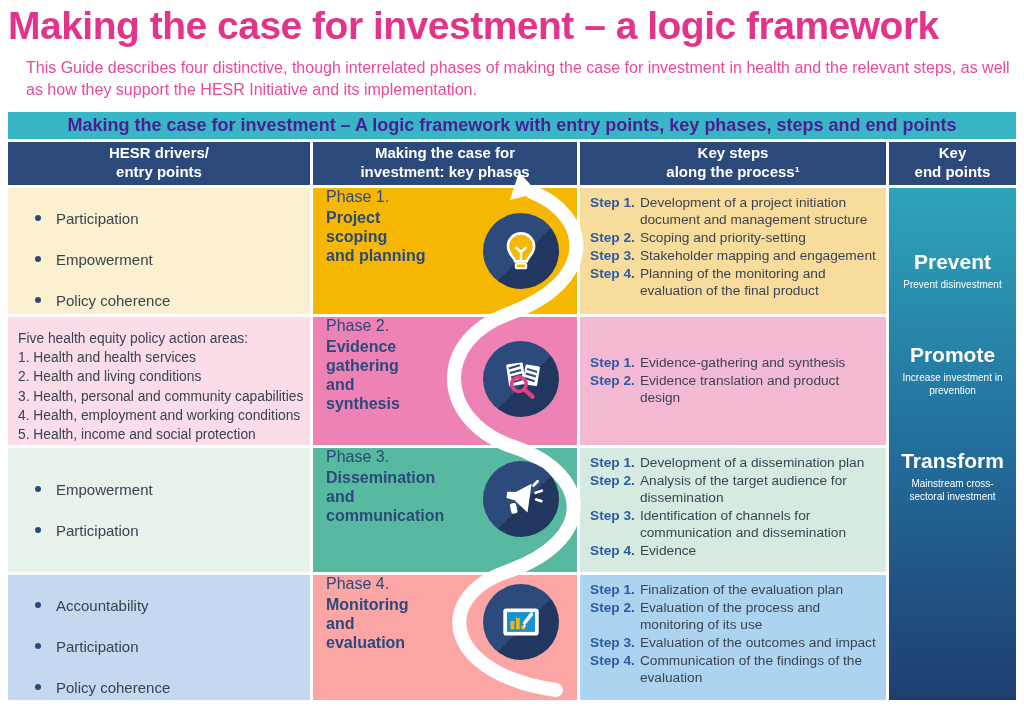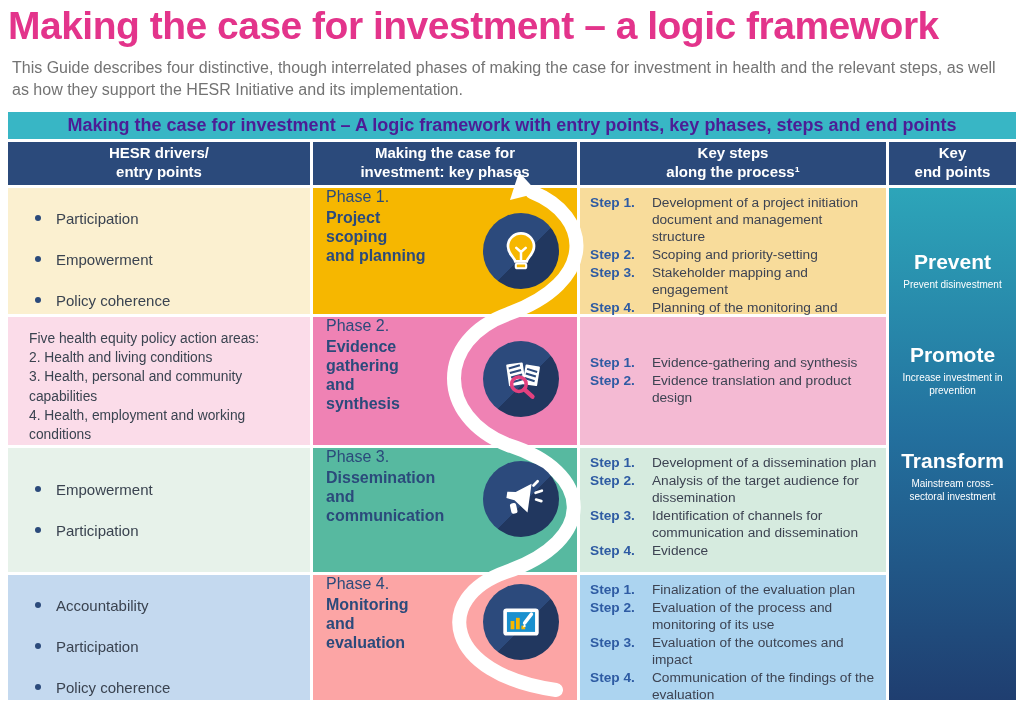--- a/index.html
+++ b/index.html
@@ -1,45 +1,45 @@
 <!DOCTYPE html>
 <html><head>
 <meta charset="utf-8">
 <style>
   html,body{margin:0;padding:0;background:#ffffff;}
   body{width:1024px;height:706px;overflow:hidden;font-family:"Liberation Sans","DejaVu Sans",sans-serif;}
   .page{padding:4px 8px 0 8px;width:1008px;}
   .title{margin:2px 0 10px 0;font-size:39px;line-height:1.05;font-weight:bold;color:#e3348b;letter-spacing:-0.5px;}
-  .intro{margin:0 0 10px 4px;font-size:16px;line-height:1.4;color:#737373;max-width:1005px;}
+  .intro{margin:0 0 10px 18px;font-size:16px;line-height:1.4;color:#ec4899;max-width:1005px;}
   .banner{height:27px;background:#38b6c5;color:#4c1d95;font-weight:bold;font-size:18px;display:flex;align-items:center;justify-content:center;margin-bottom:3px;}
   .grid{position:relative;display:grid;grid-template-columns:302px 264px 306px 127px;grid-template-rows:43px 126px 128px 124px 125px;gap:3px;background:#ffffff;width:1008px;}
   .hdr{background:#2b4a7b;color:#ffffff;font-weight:bold;font-size:15px;line-height:1.25;display:flex;align-items:center;justify-content:center;text-align:center;}
   .pre{white-space:pre-line;}
   .cell{position:relative;box-sizing:border-box;}
   
   .entry{display:flex;flex-direction:column;color:#3a4350;}
   .entry.bullets{padding:22px 8px 8px 27px;gap:24px;font-size:15px;}
   .entry.bullets.centered{justify-content:center;padding-top:8px;}
   .bullet-item{display:flex;align-items:center;}
   .bullet{width:6px;height:6px;border-radius:50%;background:#2b4a7b;margin-right:15px;flex-shrink:0;}
-  .entry.listy{padding:12px 6px 8px 21px;font-size:13.8px;line-height:1.4;gap:0;}
+  .entry.listy{padding:12px 6px 8px 10px;font-size:13.8px;line-height:1.4;gap:0;}
   .bg-r1e{background:#fbf0d0;} .bg-r2e{background:#fbdce9;} .bg-r3e{background:#e7f2ea;} .bg-r4e{background:#c4d9ef;}
   
   .phase{padding:0 0 0 13px;color:#2b4a7b;}
   .phase-label{font-size:16px;margin-bottom:2px;}
   .phase-title{font-size:16px;font-weight:bold;line-height:1.2;white-space:pre-line;}
   .bg-p1{background:#f6b700;} .bg-p2{background:#ef82b4;} .bg-p3{background:#57b9a0;} .bg-p4{background:#fca5a5;}
   .icon-badge{position:absolute;width:76px;height:76px;border-radius:50%;right:18px;background:linear-gradient(135deg,#2c4a7c 54%,#21375f 54%);display:flex;align-items:center;justify-content:center;z-index:3;}
   .p1 .icon-badge{top:25px;} .p2 .icon-badge{top:24px;} .p3 .icon-badge{top:13px;} .p4 .icon-badge{top:9px;}
   
   .steps{padding:7px 8px 6px 10px;display:flex;flex-direction:column;font-size:13.7px;line-height:1.24;color:#3d4352;}
   .steps.centered{justify-content:center;}
   .step{display:flex;margin-bottom:1px;}
   .step-label{font-weight:bold;color:#2e5ba3;white-space:nowrap;margin-right:5px;flex-shrink:0;}
-  .step-text{flex:1;margin-left:12px;}
+  .step-text{flex:1;}
   .bg-r1s{background:#f8dc9b;} .bg-r2s{background:#f4bad3;} .bg-r3s{background:#d6ebdf;} .bg-r4s{background:#acd4f0;}
   
   .endcol{grid-column:4;grid-row:2 / span 4;background:linear-gradient(180deg,#2da5b9 0%,#23709e 48%,#1f3e70 100%);color:#ffffff;display:flex;flex-direction:column;align-items:center;padding-top:62px;gap:52px;text-align:center;}
   .end-title{font-size:21px;font-weight:bold;margin-bottom:4px;}
   .end-sub{font-size:10px;line-height:1.3;max-width:112px;}
   
   .swoosh{position:absolute;left:0;top:0;width:100%;height:100%;z-index:2;pointer-events:none;}
 </style>
 </head>
 <body>
@@ -128,20 +128,21 @@
         <div class="end-sub">Increase investment in prevention</div>
       </div>
       <div>
         <div class="end-title">Transform</div>
         <div class="end-sub">Mainstream cross-sectoral investment</div>
       </div>
     </div>
 
     <div class="cell entry listy bg-r2e">
       <div>Five health equity policy action areas:</div>
+      <div>1. Health and health services</div>
       <div>2. Health and living conditions</div>
       <div>3. Health, personal and community capabilities</div>
       <div>4. Health, employment and working conditions</div>
       <div>5. Health, income and social protection</div>
     </div>
     <div class="cell phase p2 bg-p2">
       <div class="phase-label">Phase 2.</div>
       <div class="phase-title">Evidence
 gathering
 and

